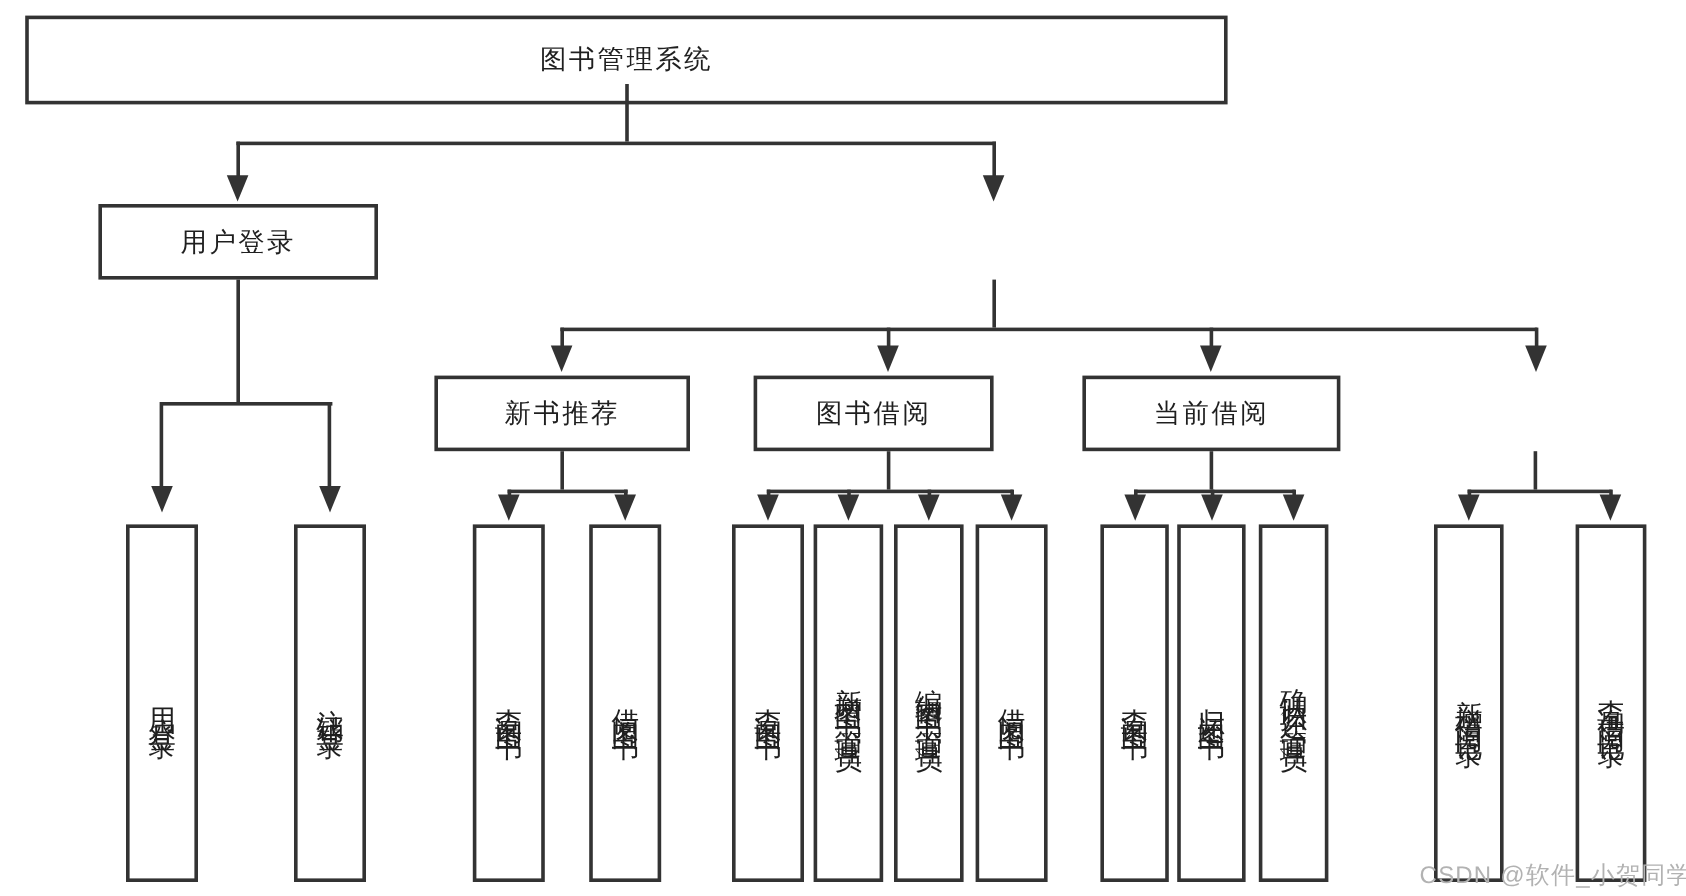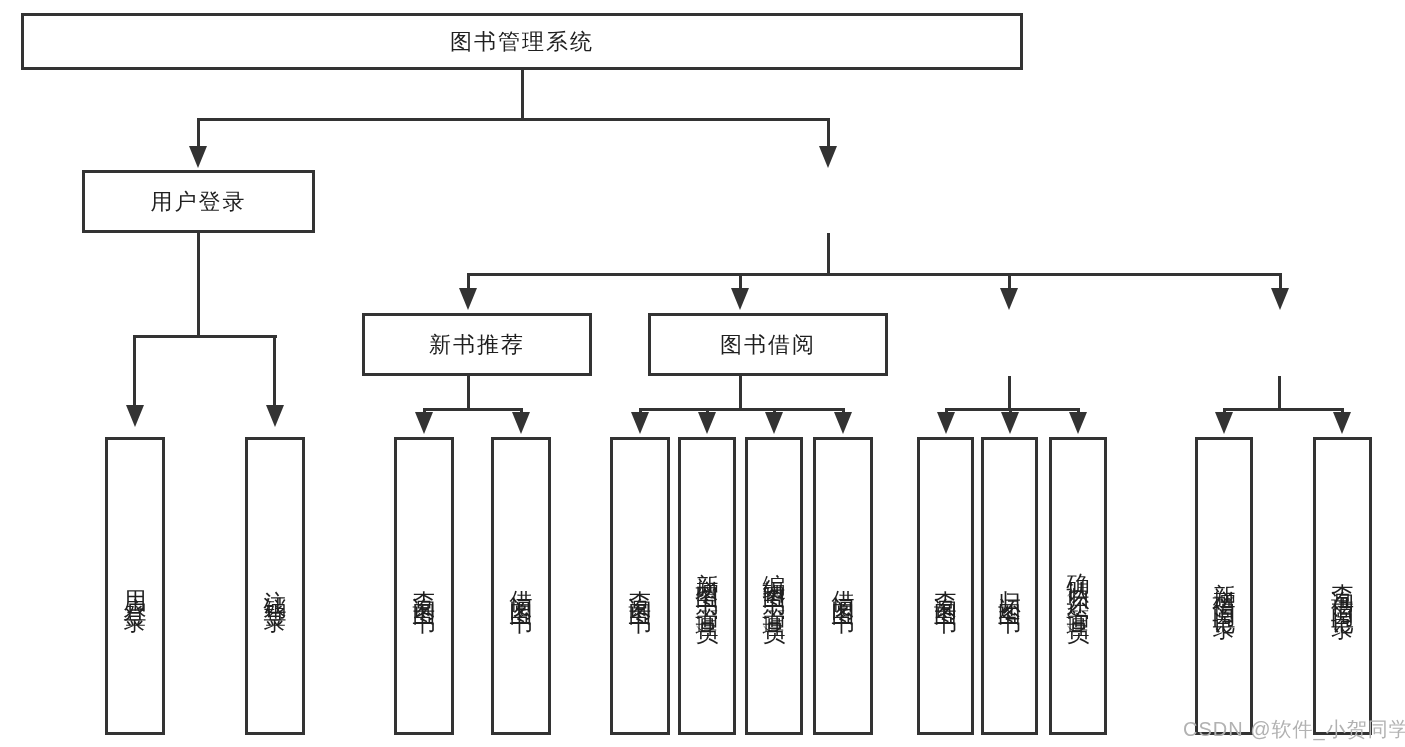--- a/index.html
+++ b/index.html
@@ -26,21 +26,21 @@
   .watermark{
     position:absolute;left:1183px;top:716px;z-index:5;
     font-size:20px;color:#b2b2b2;white-space:nowrap;letter-spacing:1px;
   }
 </style>
 </head>
 <body>
 
 <div id="canvas">
 
-  <div class="box hbox" style="left:21px;top:13px;width:1002px;height:57px">
+  <div class="box hbox" style="left:21px;top:13px;width:1002px;height:74px">
     <span class="lbl">图书管理系统</span>
   </div>
 
   <div class="vline" style="left:521px;top:70px;height:48px"></div>
   <div class="hline" style="left:197px;top:118px;width:633px"></div>
   <div class="vline" style="left:197px;top:118px;height:32px"></div>
   <div class="ahead" style="left:189px;top:146px"></div>
   <div class="vline" style="left:827px;top:118px;height:32px"></div>
   <div class="ahead" style="left:819px;top:146px"></div>
 
@@ -59,25 +59,28 @@
   <div class="hline" style="left:467px;top:273px;width:814px"></div>
   <div class="vline" style="left:467px;top:273px;height:19px"></div>
   <div class="ahead" style="left:459px;top:288px"></div>
   <div class="vline" style="left:739px;top:273px;height:19px"></div>
   <div class="ahead" style="left:731px;top:288px"></div>
   <div class="vline" style="left:1008px;top:273px;height:19px"></div>
   <div class="ahead" style="left:1000px;top:288px"></div>
   <div class="vline" style="left:1279px;top:273px;height:19px"></div>
   <div class="ahead" style="left:1271px;top:288px"></div>
 
-  <div class="box hbox" style="left:362px;top:313px;width:230px;height:63px">
+  <div class="box hbox" style="left:362px;top:313px;width:213px;height:63px">
     <span class="lbl">新书推荐</span>
   </div>
-  <div class="box hbox" style="left:648px;top:313px;width:240px;height:63px">
+  <div class="box hbox" style="left:628px;top:313px;width:200px;height:63px">
     <span class="lbl">图书借阅</span>
+  </div>
+  <div class="box hbox" style="left:902px;top:313px;width:215px;height:63px">
+    <span class="lbl">当前借阅</span>
   </div>
 
   <div class="vline" style="left:467px;top:376px;height:32px"></div>
   <div class="hline" style="left:423px;top:408px;width:100px"></div>
   <div class="vline" style="left:423px;top:408px;height:9px"></div>
   <div class="ahead" style="left:415px;top:412px"></div>
   <div class="vline" style="left:520px;top:408px;height:9px"></div>
   <div class="ahead" style="left:512px;top:412px"></div>
 
   <div class="vline" style="left:739px;top:376px;height:32px"></div>

